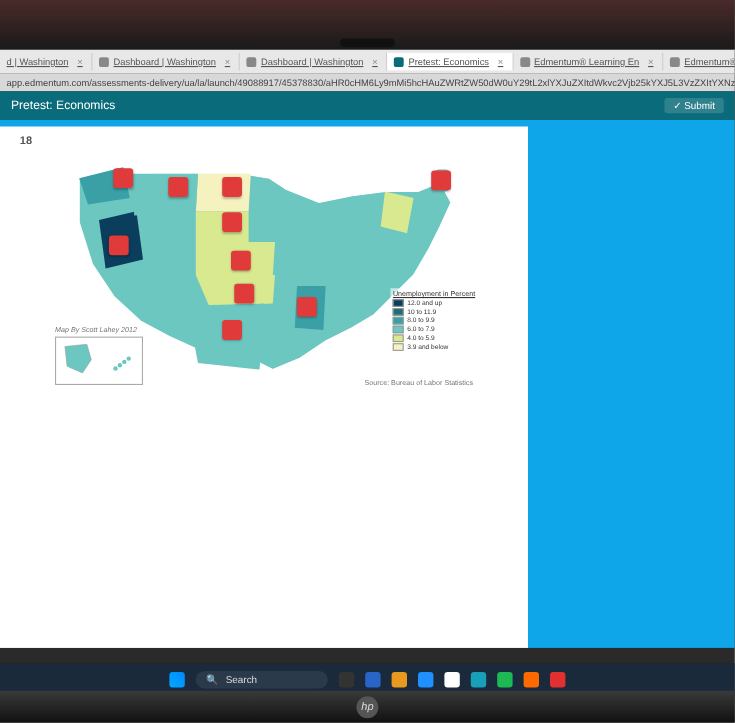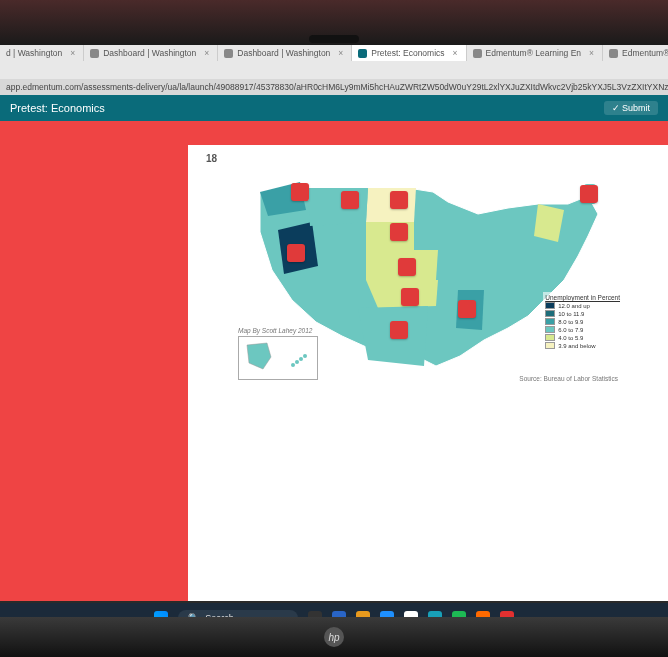--- a/index.html
+++ b/index.html
@@ -21,26 +21,27 @@
     bottom: 2px;
     left: 50%;
     transform: translateX(-50%);
     width: 50px;
     height: 8px;
     background: #111;
     border-radius: 4px;
   }
   .browser-chrome {
     background: #e8e8e8;
-    height: 34px;
+    height: 22px;
     display: flex;
-    align-items: flex-start;
+    align-items: center;
     font-size: 8.5px;
     color: #555;
     overflow: hidden;
+    text-decoration: underline;
   }
   .tab {
     display: flex;
     align-items: center;
     padding: 3px 8px 3px 6px;
     border-right: 1px solid #ccc;
     white-space: nowrap;
     gap: 4px;
   }
   .tab.active { background: #fff; }
@@ -68,25 +69,25 @@
     justify-content: space-between;
     align-items: center;
   }
   .submit-btn {
     background: rgba(255,255,255,0.15);
     border-radius: 3px;
     padding: 2px 8px;
     font-size: 9px;
   }
   .content {
-    background: #ef4444;
+    background: #0ea5e9;
     height: 480px;
     display: flex;
-    justify-content: flex-end;
-    padding-top: 24px;
+    justify-content: flex-start;
+    padding-top: 6px;
   }
   .card {
     background: #fff;
     width: 480px;
     padding: 8px 18px 14px;
     font-size: 9px;
     color: #555;
   }
   .qnum { font-weight: bold; font-size: 10px; margin-bottom: 6px; }
   .instr { margin-bottom: 6px; }
@@ -165,21 +166,21 @@
     gap: 10px;
   }
   .tb-search {
     background:#2a3a4a; border-radius:14px;
     display:flex; align-items:center; gap:6px;
     padding:3px 10px; color:#ddd; font-size:9px;
     width:120px;
   }
   .tb-icon { width:14px; height:14px; border-radius:3px; }
   .laptop-bottom {
-    position:absolute; bottom:0; left:0; right:0; height:40px;
+    position:absolute; bottom:0; left:0; right:0; height:29px;
     background: linear-gradient(180deg,#3a3a3a,#111);
     display:flex; align-items:center; justify-content:center;
   }
   .hp { width:20px; height:20px; border-radius:50%; background:#555;
         display:flex; align-items:center; justify-content:center;
         color:#ddd; font-size:10px; font-style:italic; }
 </style>
 </head>
 <body>
 

